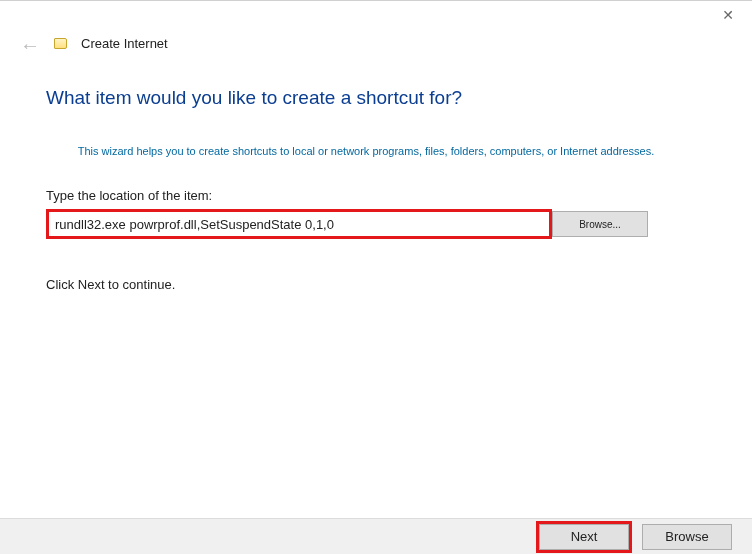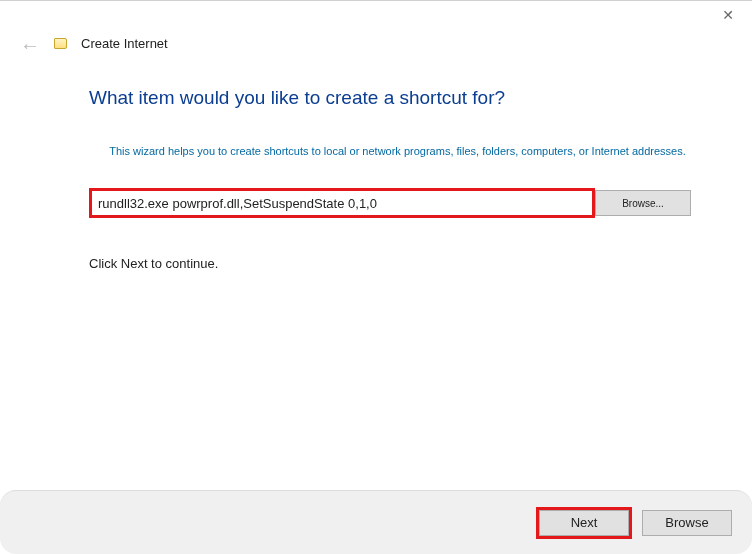--- a/index.html
+++ b/index.html
@@ -46,21 +46,20 @@
       border: 1px solid #c7a62d;
       border-radius: 1px 2px 2px 1px;
       position: relative;
     }
     .dlg-title {
       font-size: 13px;
       color: #222;
     }
     .content {
       padding: 28px 46px 10px 46px;
-      margin-left: 43px;
     }
     .question {
       color: #0b3e91;
       font-size: 19px;
       font-weight: 400;
       margin-bottom: 34px;
     }
     .desc {
       color: #0369a1;
       font-size: 11px;
@@ -104,29 +103,28 @@
       color: #222;
       cursor: pointer;
     }
     .continue-text {
       color: #222;
       font-size: 13px;
     }
     .footer {
       position: absolute;
       left: 0; right: 0; bottom: 0;
-      height: 64px;
+      height: 36px;
       background: #f0f0f0;
       border-top: 1px solid #dcdcdc;
       display: flex;
       align-items: center;
       justify-content: flex-end;
       gap: 10px;
       padding-right: 20px;
-      border-radius: 16px;
     }
     .footer-btn {
       width: 90px;
       height: 26px;
       background: #e1e1e1;
       border: 1px solid #adadad;
       font-family: "Segoe UI", Tahoma, sans-serif;
       font-size: 13px;
       color: #222;
       cursor: pointer;
@@ -145,20 +143,21 @@
 
 <div class="header-row">
   <span class="back-arrow">←</span>
   <span class="folder-icon"></span>
   <span class="dlg-title">Create Internet</span>
 </div>
 
 <div class="content">
   <div class="question">What item would you like to create a shortcut for?</div>
   <div class="desc">This wizard helps you to create shortcuts to local or network programs, files, folders, computers, or Internet addresses.</div>
+  <div class="field-label">Type the location of the item:</div>
   <div class="input-row">
     <div class="input-wrap">
       <input type="text" class="loc-input" value="rundll32.exe powrprof.dll,SetSuspendState 0,1,0" style="">
     </div>
     <button class="browse-btn">Browse...</button>
   </div>
   <div class="continue-text">Click Next to continue.</div>
 </div>
 
 <div class="footer">

